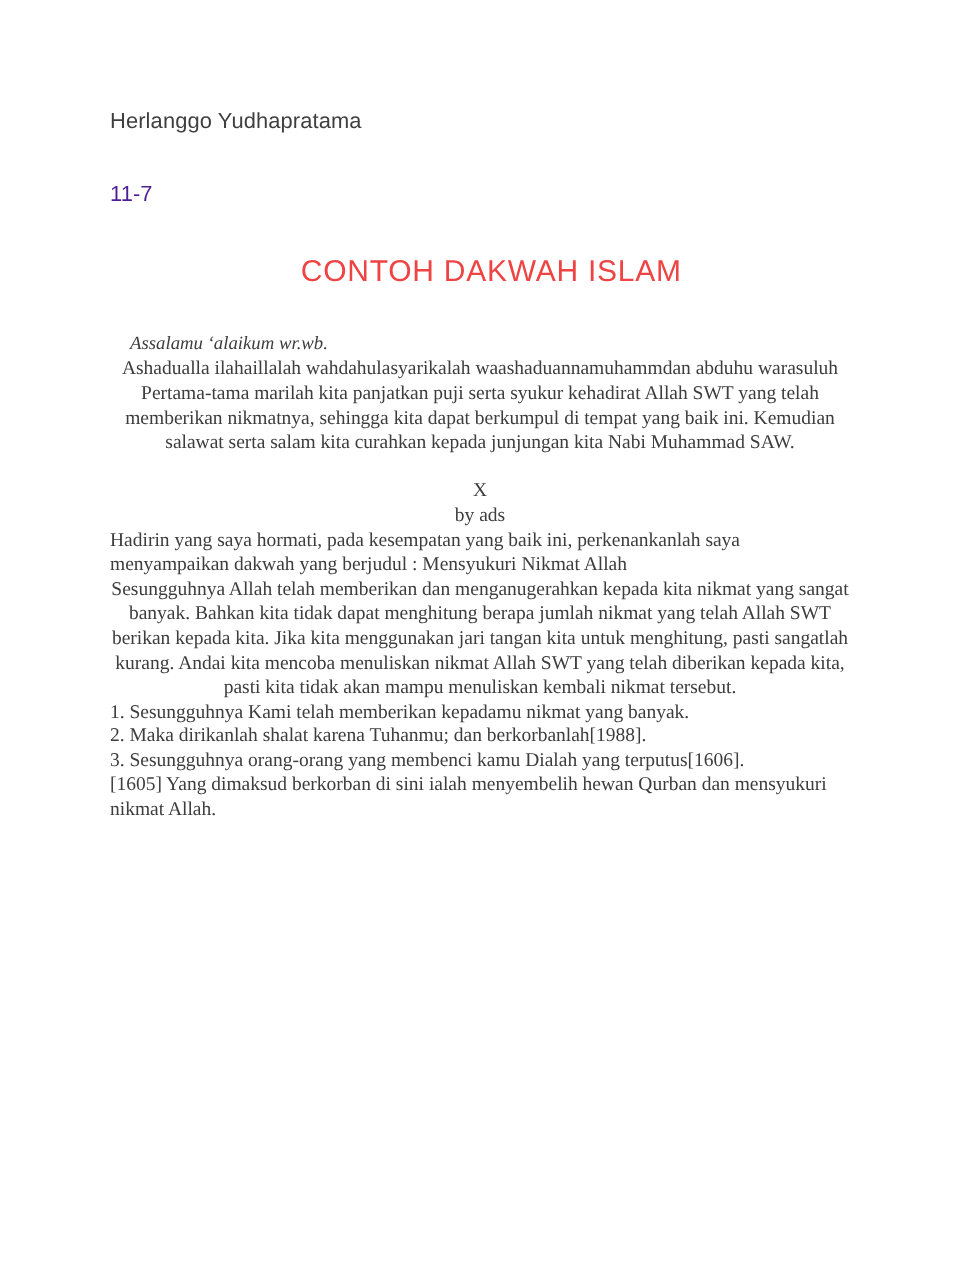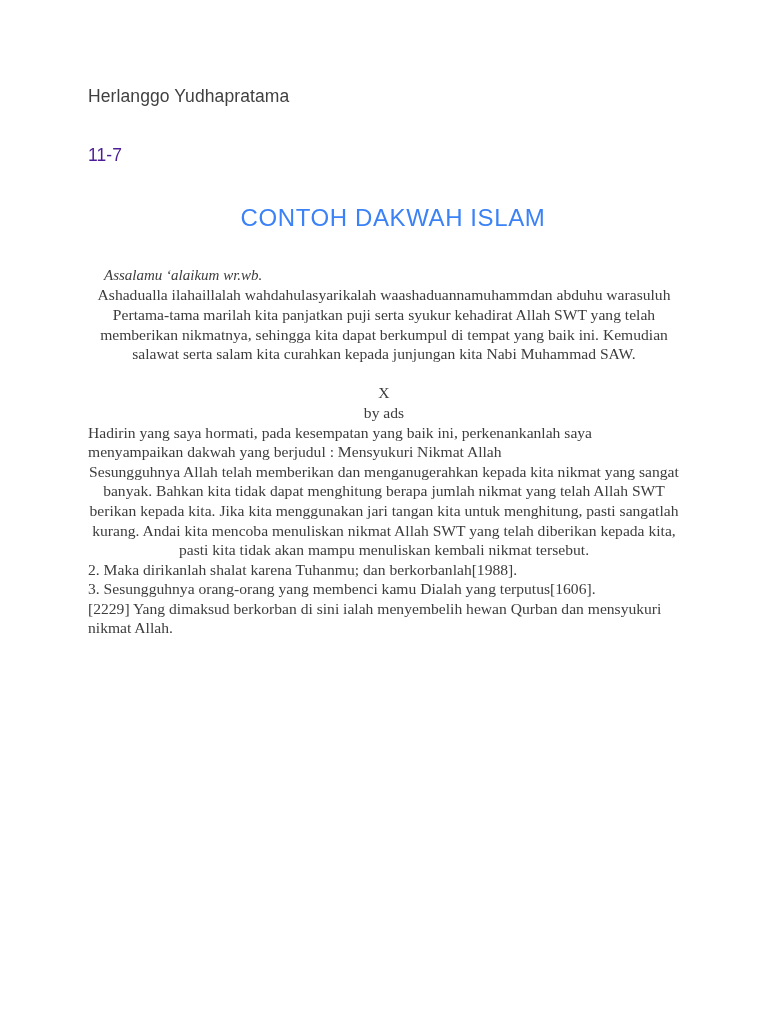--- a/index.html
+++ b/index.html
@@ -51,21 +51,21 @@
     color: #4c1d95;
     line-height: 1.2;
     margin: 38px 0 0 0;
     padding: 0;
   }
   .doc-title {
     font-family: "Liberation Sans", "DejaVu Sans", sans-serif;
     font-size: 24px;
     font-weight: 400;
     letter-spacing: 0.6px;
-    color: #3b82f6;
+    color: #ef4444;
     text-align: center;
     margin: 38px 0 0 0;
     padding: 0 0 0 18px;
     line-height: 1.2;
   }
 
   
   .body-text {
     margin-top: 33px;
     font-size: 15.6px;
@@ -130,22 +130,23 @@
       <div class="ad-slot gap-para">
         <span class="ad-mark">X</span>
         <span class="ad-label">by ads</span>
       </div>
 
       <p class="para">Hadirin yang saya hormati, pada kesempatan yang baik ini, perkenankanlah saya menyampaikan dakwah yang berjudul : Mensyukuri Nikmat Allah</p>
 
       <p class="para gap-para">Sesungguhnya Allah telah memberikan dan menganugerahkan kepada kita nikmat yang sangat banyak. Bahkan kita tidak dapat menghitung berapa jumlah nikmat yang telah Allah SWT berikan kepada kita. Jika kita menggunakan jari tangan kita untuk menghitung, pasti sangatlah kurang. Andai kita mencoba menuliskan nikmat Allah SWT yang telah diberikan kepada kita, pasti kita tidak akan mampu menuliskan kembali nikmat tersebut.</p>
 
 
+      <p class="list-item gap-list">1. Sesungguhnya Kami telah memberikan kepadamu nikmat yang banyak.</p>
 
       <p class="list-item gap-list">2. Maka dirikanlah shalat karena Tuhanmu; dan berkorbanlah[1988].</p>
 
       <p class="list-item gap-list">3. Sesungguhnya orang-orang yang membenci kamu Dialah yang terputus[1606].</p>
 
-      <p class="footnote gap-list">[2229] Yang dimaksud berkorban di sini ialah menyembelih hewan Qurban dan mensyukuri nikmat Allah.</p>
+      <p class="footnote gap-list">[1605] Yang dimaksud berkorban di sini ialah menyembelih hewan Qurban dan mensyukuri nikmat Allah.</p>
 
     </div>
   </div>
 </div>
 
 </body></html>

